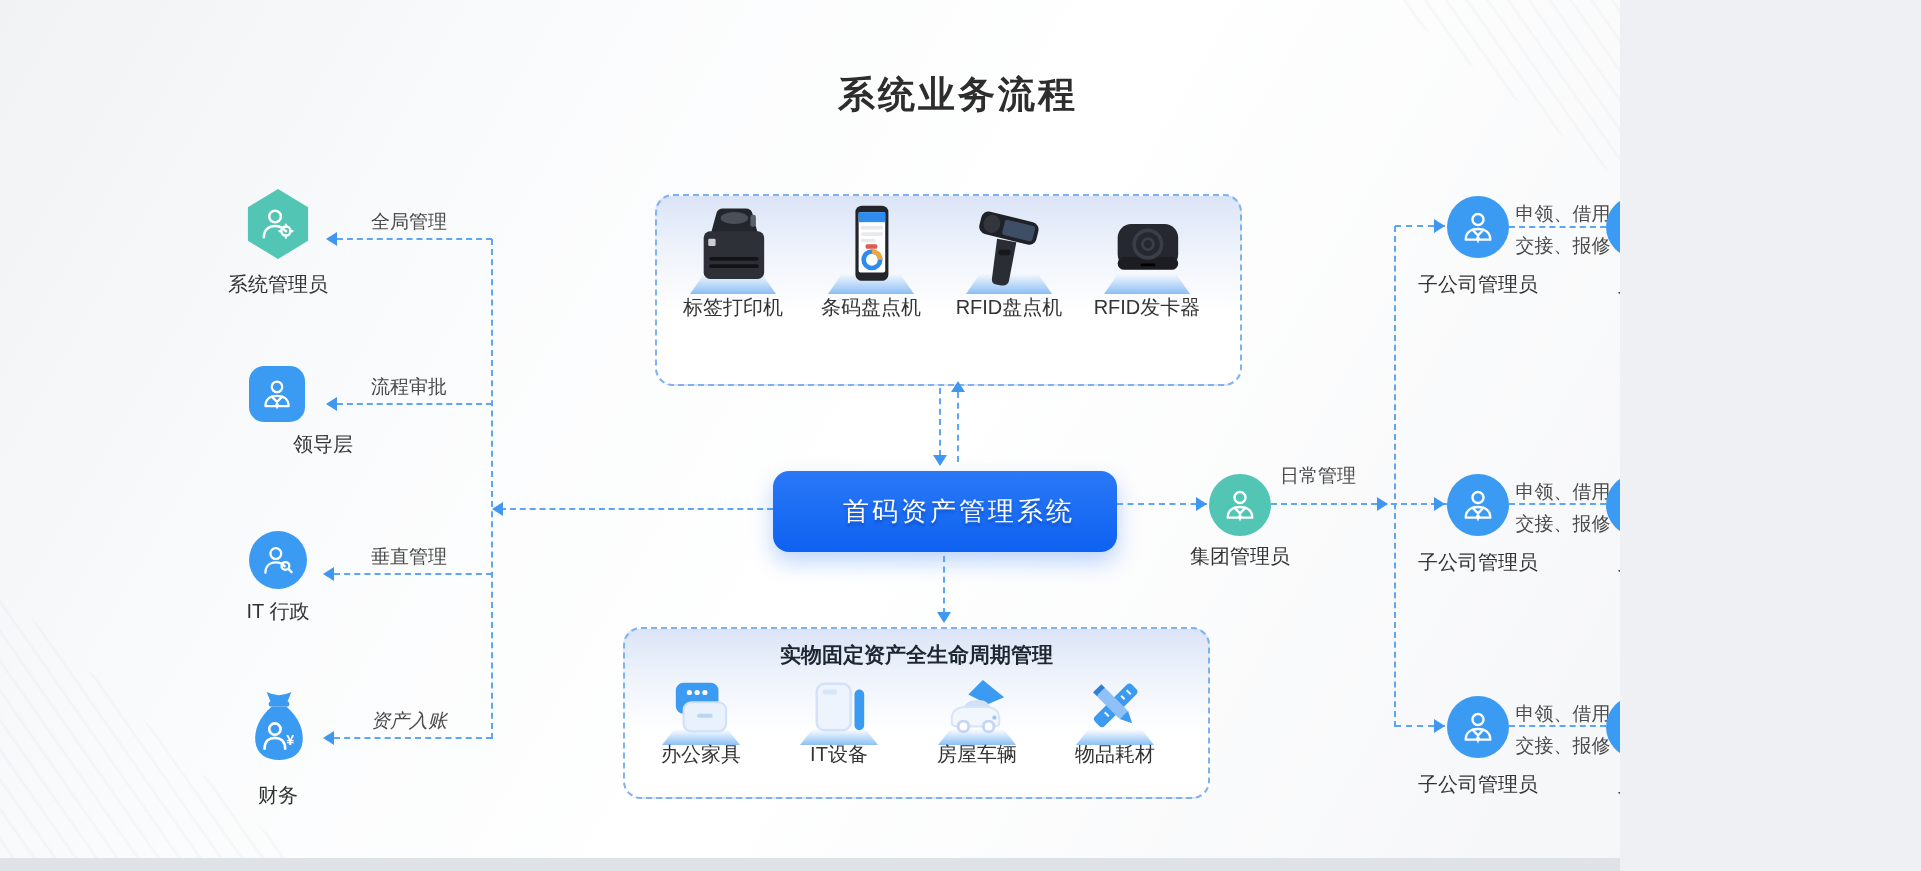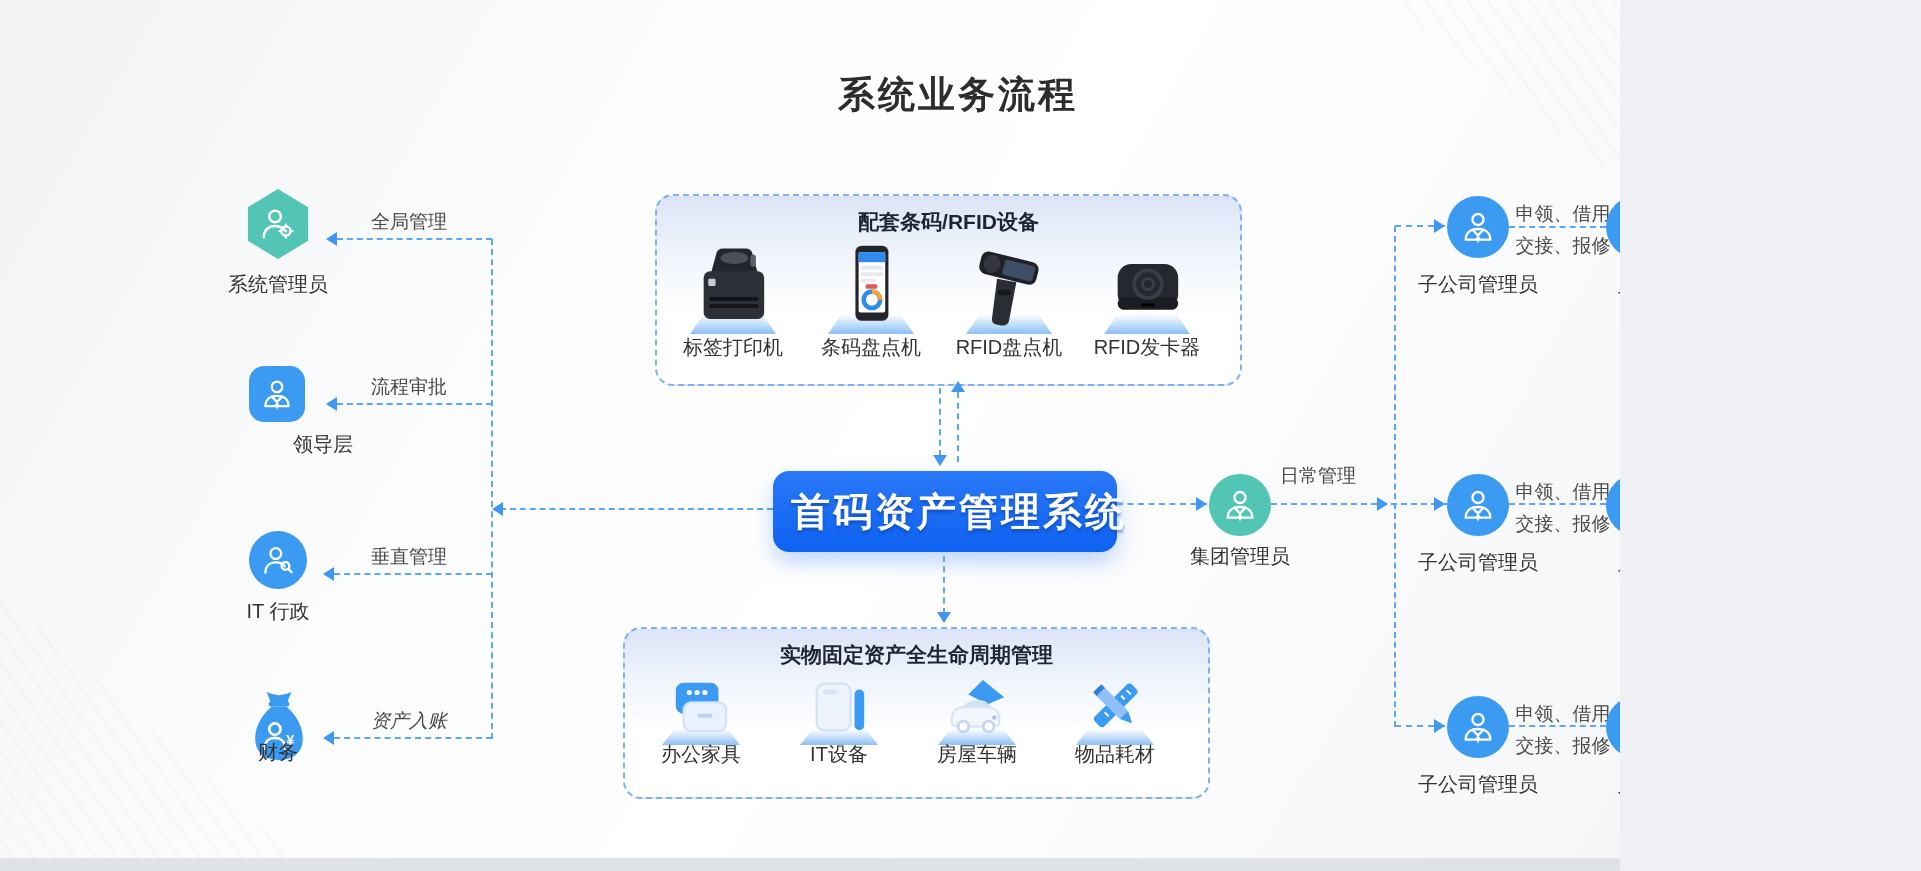--- a/index.html
+++ b/index.html
@@ -45,21 +45,21 @@
   .glow{position:absolute;left:50%;transform:translateX(-50%);z-index:0;
     background:linear-gradient(to bottom, rgba(47,140,238,0), rgba(47,140,238,.55));
     clip-path:polygon(16% 0,84% 0,100% 100%,0 100%);}
   .glow.dev{top:74px;width:86px;height:20px;}
   .glow.cat{top:52px;width:78px;height:16px;}
   .cell svg{position:relative;z-index:1;}
 
   .sysbtn{position:absolute;left:773px;top:471px;width:344px;height:81px;border-radius:16px;
     background:linear-gradient(180deg,#2a78f7,#0e62f1);display:flex;align-items:center;justify-content:center;
     box-shadow:0 10px 22px rgba(18,103,244,.28);}
-  .sysbtn span{font-size:39px;font-weight:700;color:#fff;letter-spacing:3px;white-space:nowrap;
+  .sysbtn span{font-size:26px;font-weight:400;color:#fff;letter-spacing:3px;white-space:nowrap;
     text-shadow:0 3px 3px rgba(8,52,140,.45);margin-left:28px;}
 </style>
 </head>
 <body>
 
 <svg width="0" height="0" style="position:absolute" aria-hidden="true">
   <defs>
     <symbol id="p-tie" viewBox="0 0 48 48">
       <circle cx="24" cy="14.5" r="7" class="psvg" stroke-width="3"></circle>
       <path d="M8.5 40 C8.5 31 15 26.5 24 26.5 C33 26.5 39.5 31 39.5 40 Z" class="psvg" stroke-width="3"></path>
@@ -194,21 +194,21 @@
         <use href="#p-mag"></use>
       </svg>
   </div>
   <div class="lbl" style="left:278px;top:611px;">IT 行政</div>
 
   <div class="ic" style="left:250px;top:690px;width:58px;height:72px;">
     <svg width="58" height="72" viewBox="0 0 56 70">
         <use href="#p-bag"></use>
       </svg>
   </div>
-  <div class="lbl" style="left:278px;top:752px;">财务</div>
+  <div class="lbl" style="left:278px;top:795px;">财务</div>
 
   <div class="vline" style="left:491px;top:239px;height:500px;"></div>
 
   <div class="hline" style="left:337px;top:238px;width:155px;"></div>
   <div class="ar ar-left" style="left:326px;top:232px;"></div>
   <div class="flow" style="left:409px;top:222px;text-align:right;">全局管理</div>
 
   <div class="hline" style="left:337px;top:403px;width:155px;"></div>
   <div class="ar ar-left" style="left:326px;top:397px;"></div>
   <div class="flow" style="left:409px;top:387px;">流程审批</div>
@@ -218,21 +218,20 @@
   <div class="flow" style="left:409px;top:557px;">垂直管理</div>
 
   <div class="hline" style="left:334px;top:737px;width:158px;"></div>
   <div class="ar ar-left" style="left:323px;top:731px;"></div>
   <div class="flow" style="left:409px;top:721px;font-style:italic;">资产入账</div>
 
   <div class="hline" style="left:500px;top:508px;width:273px;"></div>
   <div class="ar ar-left" style="left:492px;top:502px;"></div>
 
   <div class="dbox" style="left:655px;top:194px;width:583px;height:188px;">
-    <div class="bhead">配套条码/RFID设备</div>
     <div class="row">
       <div class="cell">
         <div class="glow dev"></div>
         <svg width="110" height="92" viewBox="0 0 120 96">
             <use href="#dev-printer"></use>
           </svg>
         <div class="clabel">标签打印机</div>
       </div>
       <div class="cell">
         <div class="glow dev"></div>

